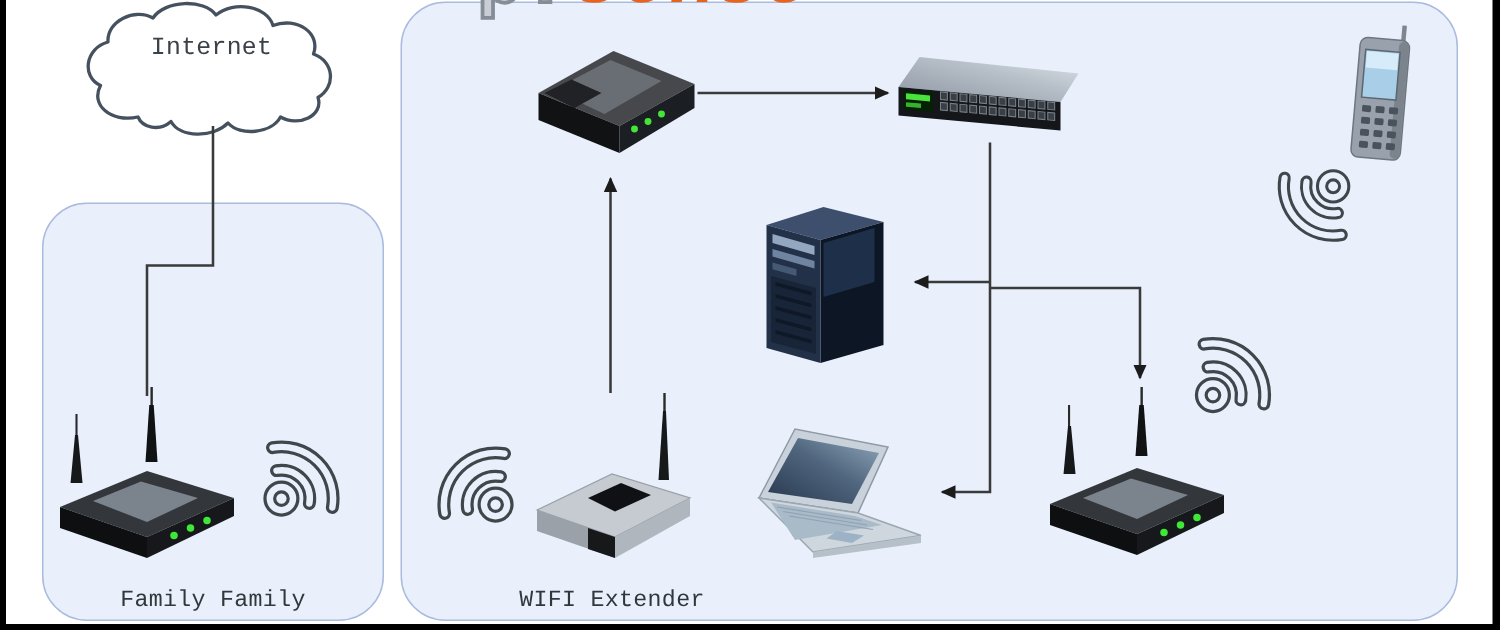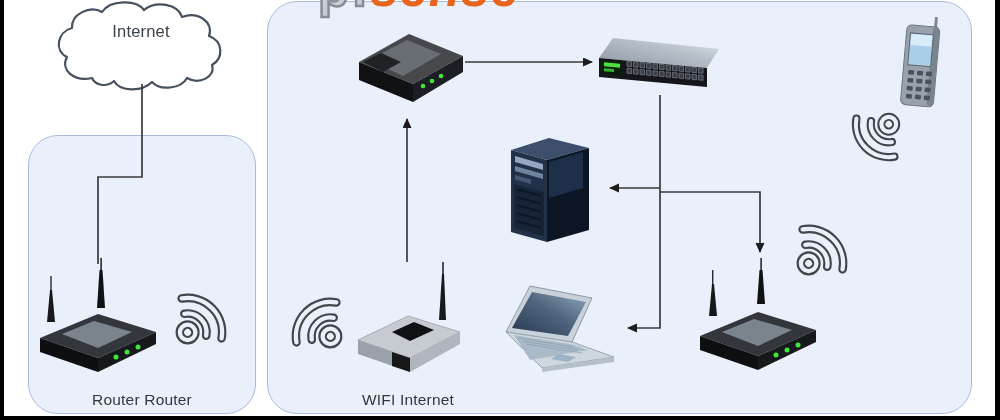--- a/index.html
+++ b/index.html
@@ -1,17 +1,17 @@
 <!DOCTYPE html>
 <html><head>
 <meta charset="utf-8">
 <style>
   html,body{margin:0;padding:0;background:#fff;}
   #stage{position:relative;width:1000px;height:420px;background:#ffffff;overflow:hidden;
-         font-family:Liberation Sans, sans-serif;}
+         font-family:Liberation Mono, monospace;}
   .bar{position:absolute;background:#000;}
   #bar-left{left:0;top:0;width:4px;height:420px;}
   #bar-right{left:995px;top:0;width:5px;height:420px;}
   #bar-bottom{left:0;top:416px;width:1000px;height:4px;}
   .zone{position:absolute;background:#e9f0fc;border:1.5px solid #a9bbde;border-radius:30px;box-sizing:border-box;}
   #zone-family{left:28px;top:135px;width:228px;height:279px;}
   #zone-lan{left:267px;top:1px;width:705px;height:413px;}
   .abs{position:absolute;}
   .lbl{position:absolute;color:#33373c;font-size:15.5px;letter-spacing:.2px;text-align:center;}
   #lbl-family{left:28px;top:391px;width:228px;}
@@ -287,19 +287,19 @@
         </g>
         <g fill="none" stroke="#e9f0fc" stroke-width="5" stroke-linecap="round">
           <circle cx="50" cy="72" r="9"></circle>
           <path d="M32,59.4 A22,22 0 0 1 68,59.4"></path>
           <path d="M17.2,49 A40,40 0 0 1 82.8,49"></path>
         </g>
       </g>
     </svg>
   </div>
 
-  <div class="lbl" id="lbl-family">Router Router</div>
-  <div class="lbl" id="lbl-extender">WIFI Internet</div>
+  <div class="lbl" id="lbl-family">Family Family</div>
+  <div class="lbl" id="lbl-extender">WIFI Extender</div>
 
   <div class="bar" id="bar-left"></div>
   <div class="bar" id="bar-right"></div>
   <div class="bar" id="bar-bottom"></div>
 </div>
 
 </body></html>

